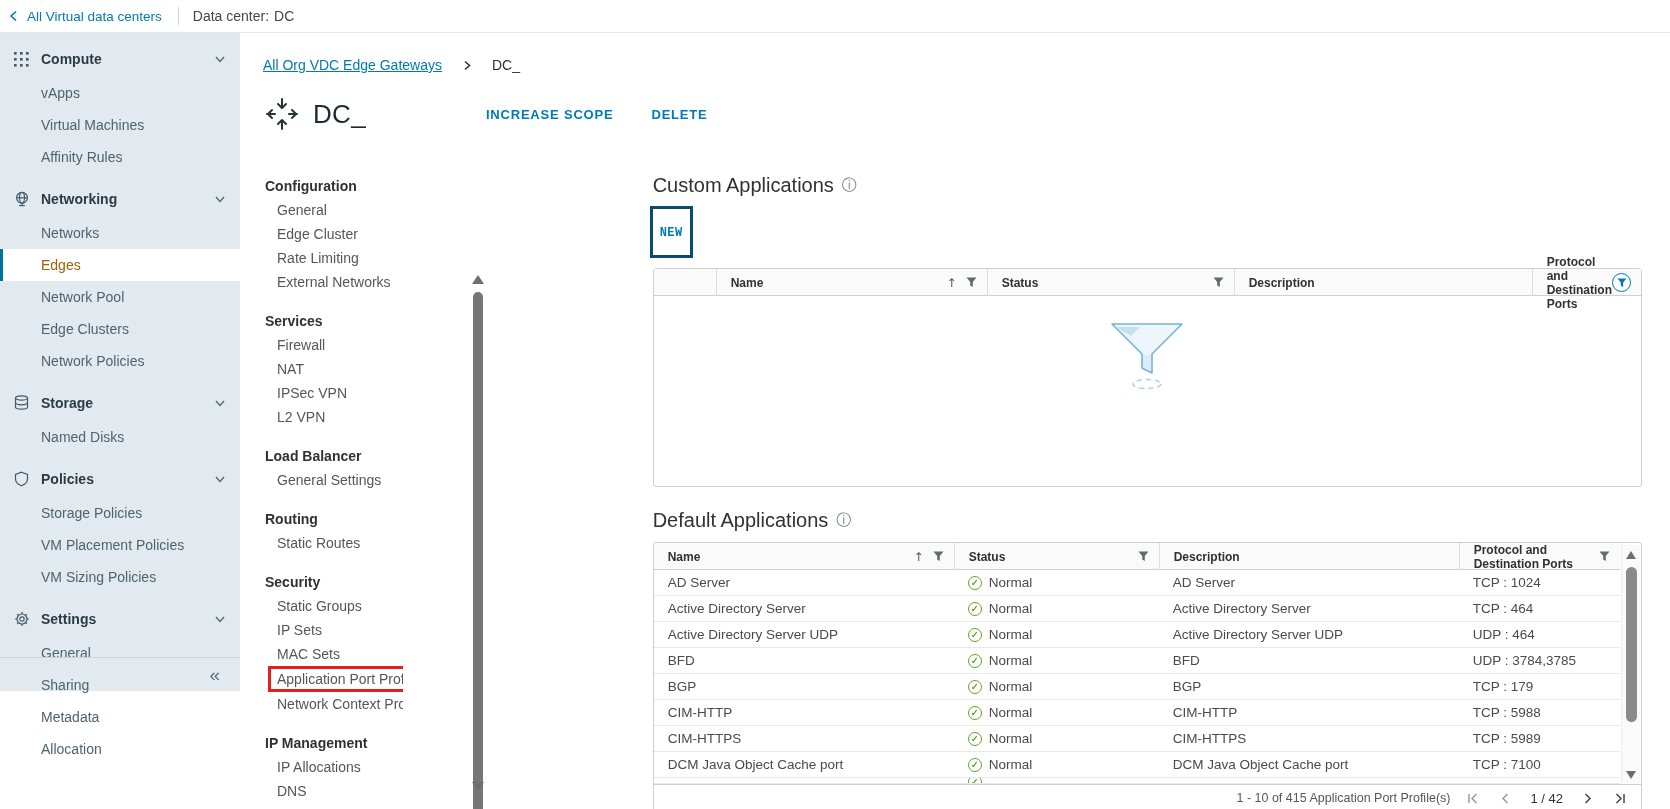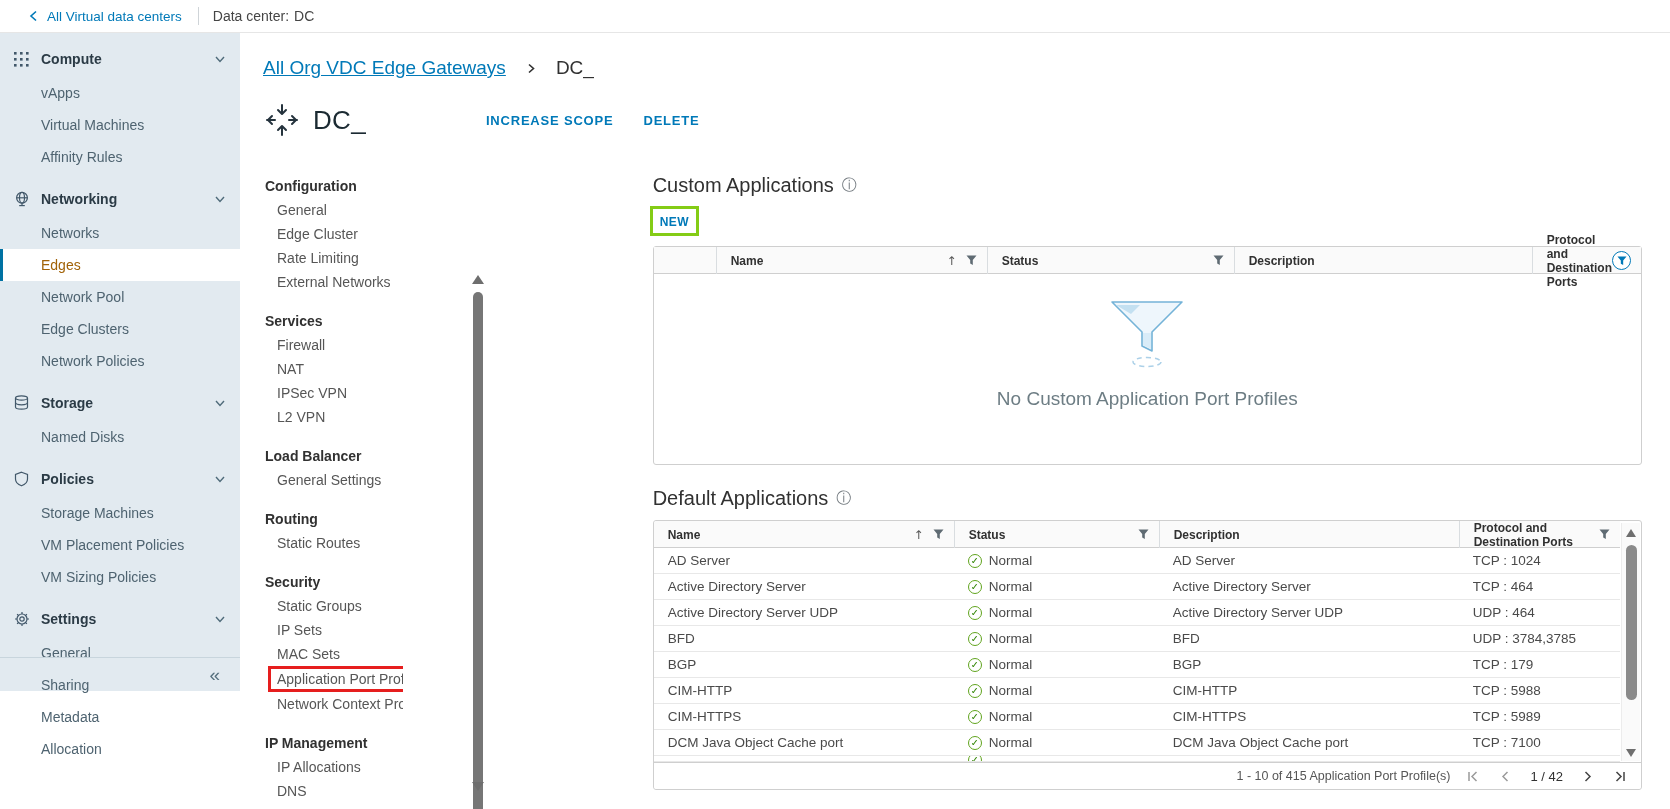--- a/index.html
+++ b/index.html
@@ -6,21 +6,21 @@
   html,body { width:1670px; height:809px; }
   body {
     font-family:"Liberation Sans","DejaVu Sans",sans-serif;
     color:#313131; background:#fff; overflow:hidden;
   }
   .app { position:relative; width:1670px; height:809px; background:#fff; }
 
   
   .topbar {
     position:absolute; left:0; top:0; width:1670px; height:33px;
-    display:flex; align-items:center; padding:0 28px; background:#fff;
+    display:flex; align-items:center; padding:0 8px; background:#fff;
     border-bottom:1px solid #e6e6e6; z-index:5;
   }
   .back-link { display:flex; align-items:center; gap:7px; color:#0079b8; font-size:13.5px; text-decoration:none; cursor:pointer; }
   .topbar-divider { width:1px; height:18px; background:#cfd4d8; margin:0 14px 0 16px; }
   .context-label { font-size:14px; color:#454545; }
   .context-value { font-size:14px; color:#454545; margin-left:5px; }
 
   
   .sidebar {
     position:absolute; left:0; top:27px; width:240px; height:664px;
@@ -42,28 +42,28 @@
   .sidebar-group { margin-bottom:8px; }
   .sidebar-footer {
     position:absolute; left:0; bottom:0; width:240px; height:34px;
     border-top:1px solid #c8d5dd; display:flex; align-items:center; justify-content:flex-end;
     padding-right:20px;
   }
   .collapse-btn { font-size:19px; color:#56707e; cursor:pointer; line-height:1; }
 
   
   .right { position:absolute; left:240px; top:33px; width:1430px; height:776px; background:#fff; }
-  .breadcrumb { padding:24px 0 0 23px; font-size:19px; display:flex; align-items:center; gap:20px; }
+  .breadcrumb { padding:24px 0 0 23px; font-size:14px; display:flex; align-items:center; gap:20px; }
   .crumb-link { color:#0079b8; text-decoration:underline; cursor:pointer; }
   .crumb-sep { display:inline-flex; color:#313131; }
   .crumb-current { color:#313131; }
   .title-row { display:flex; align-items:center; margin:16px 0 0 23px; height:50px; }
   .gw-icon { display:inline-flex; color:#25333d; margin-right:12px; }
   .page-title { font-size:26px; font-weight:400; color:#1b2a32; letter-spacing:.3px; }
-  .page-actions { display:flex; gap:30px; margin-left:120px; }
+  .page-actions { display:flex; gap:38px; margin-left:120px; }
   .action-link { font-size:13px; font-weight:bold; letter-spacing:.8px; color:#0079b8; cursor:pointer; }
 
   
   .content-row { position:absolute; left:0; top:117px; width:1430px; height:659px; display:flex; }
   .subnav { position:relative; width:250px; height:659px; padding:26px 0 0 25px; overflow:hidden; }
   .subnav-group-label { font-size:14px; font-weight:bold; color:#313131; line-height:20px; margin-top:17px; margin-bottom:2px; }
   .subnav-group:first-child .subnav-group-label { margin-top:0; }
   .subnav-item { font-size:14px; color:#565656; line-height:24px; padding-left:12px; cursor:pointer; white-space:nowrap; }
   .red-inline { display:inline-block; border:3px solid #e61e1e; padding:0 6px; margin:0 -9px; line-height:20px; }
 
@@ -72,21 +72,21 @@
   .tri-up { width:0; height:0; border-left:6px solid transparent; border-right:6px solid transparent; border-bottom:9px solid #6e6e6e; margin:0 auto; cursor:pointer; }
   .tri-down { width:0; height:0; border-left:6px solid transparent; border-right:6px solid transparent; border-top:9px solid #6e6e6e; margin:0 auto; cursor:pointer; }
   .subnav-scrollbar .tri-down { position:absolute; bottom:18px; left:1px; }
   .subnav-thumb { position:absolute; left:2px; top:17px; width:10px; height:525px; background:#767676; border-radius:6px; cursor:grab; }
 
   
   .main { flex:1; padding:24px 28px 0 0; }
   .section-title { font-size:20px; font-weight:400; color:#313131; display:flex; align-items:center; gap:8px; }
   .info-icon { font-family:"DejaVu Sans",sans-serif; font-size:15px; color:#747b80; cursor:pointer; line-height:1; }
   .new-row { margin:9px 0 10px -3px; }
-  .red-box { display:inline-block; border:3px solid #84cc16; padding:3px 7px; }
+  .red-box { display:inline-block; border:3px solid #0c4a6e; padding:14px 7px;font-family:Liberation Mono, monospace; }
   .new-btn { background:none; border:none; color:#0079b8; font-weight:bold; font-size:12px; letter-spacing:.5px; cursor:pointer; font-family:inherit; }
 
   .tbl { border:1px solid #cfcfcf; border-radius:3px; background:#fff; }
   .thead { display:grid; background:#fafafa; height:27px; border-bottom:1px solid #cfcfcf; align-items:center; font-size:12px; font-weight:bold; color:#313131; }
   .custom-grid { grid-template-columns:62px 271px 247px 298px 1fr; }
   .default-grid { grid-template-columns:300px 205px 300px 1fr; }
   .th { position:relative; height:27px; display:flex; align-items:center; padding:0 10px 0 14px; border-left:1px solid #d9dde0; cursor:pointer; }
   .th:first-child { border-left:none; }
   .th-tools { margin-left:auto; display:flex; align-items:center; gap:9px; }
   .sort-arrow { font-family:"DejaVu Sans",sans-serif; font-size:12px; color:#565656; font-weight:normal; }
@@ -229,21 +229,21 @@
                 <path d="M7.5 1.2 13.5 3.4 V8 c0 3.4-2.6 5.6-6 6.8 C4.1 13.6 1.5 11.4 1.5 8 V3.4 Z"></path>
               </svg>
             </span>
             <span class="g-label">Policies</span>
             <span class="g-chevron">
               <svg width="12" height="12" viewBox="0 0 12 12" fill="none" stroke="currentColor" stroke-width="1.4">
                 <polyline points="2,4 6,8.5 10,4"></polyline>
               </svg>
             </span>
           </div>
-          <div class="side-item">Storage Machines</div>
+          <div class="side-item">Storage Policies</div>
           <div class="side-item">VM Placement Policies</div>
           <div class="side-item">VM Sizing Policies</div>
         </div>
         <div class="sidebar-group">
           <div class="group-head">
             <span class="g-icon">
               <svg width="16" height="16" viewBox="0 0 16 16" fill="none" stroke="currentColor" stroke-width="1.2">
                 <circle cx="8" cy="8" r="2.2"></circle>
                 <circle cx="8" cy="8" r="5"></circle>
                 <path d="M8 1v2.1M8 12.9V15M1 8h2.1M12.9 8H15M3.1 3.1l1.5 1.5M11.4 11.4l1.5 1.5M12.9 3.1l-1.5 1.5M4.6 11.4l-1.5 1.5"></path>
@@ -394,21 +394,20 @@
                 </span>
               </div>
             </div>
             <div class="empty-body">
               <svg class="funnel-illu" width="86" height="74" viewBox="0 0 86 74">
                 <polygon points="8,6 78,6 48,36 48,55 38,50 38,36" fill="#eef6fc" stroke="#74b3d8" stroke-width="1.6" stroke-linejoin="round"></polygon>
                 <polygon points="12,9 36,9 27,18" fill="#c3e0f1"></polygon>
                 <polygon points="39,37 47,37 47,53 39,49" fill="#d9ecf8"></polygon>
                 <ellipse cx="43" cy="66" rx="14" ry="4.5" fill="none" stroke="#abd0e8" stroke-width="1.5" stroke-dasharray="5 4"></ellipse>
               </svg>
-              <div class="empty-msg">No Custom Application Port Profiles</div>
             </div>
           </div>
         </section>
 
         <section style="margin-top:22px;">
           <h2 class="section-title">
             <span>Default Applications</span>
             <span class="info-icon">ⓘ</span>
           </h2>
           <div class="tbl default-tbl">

